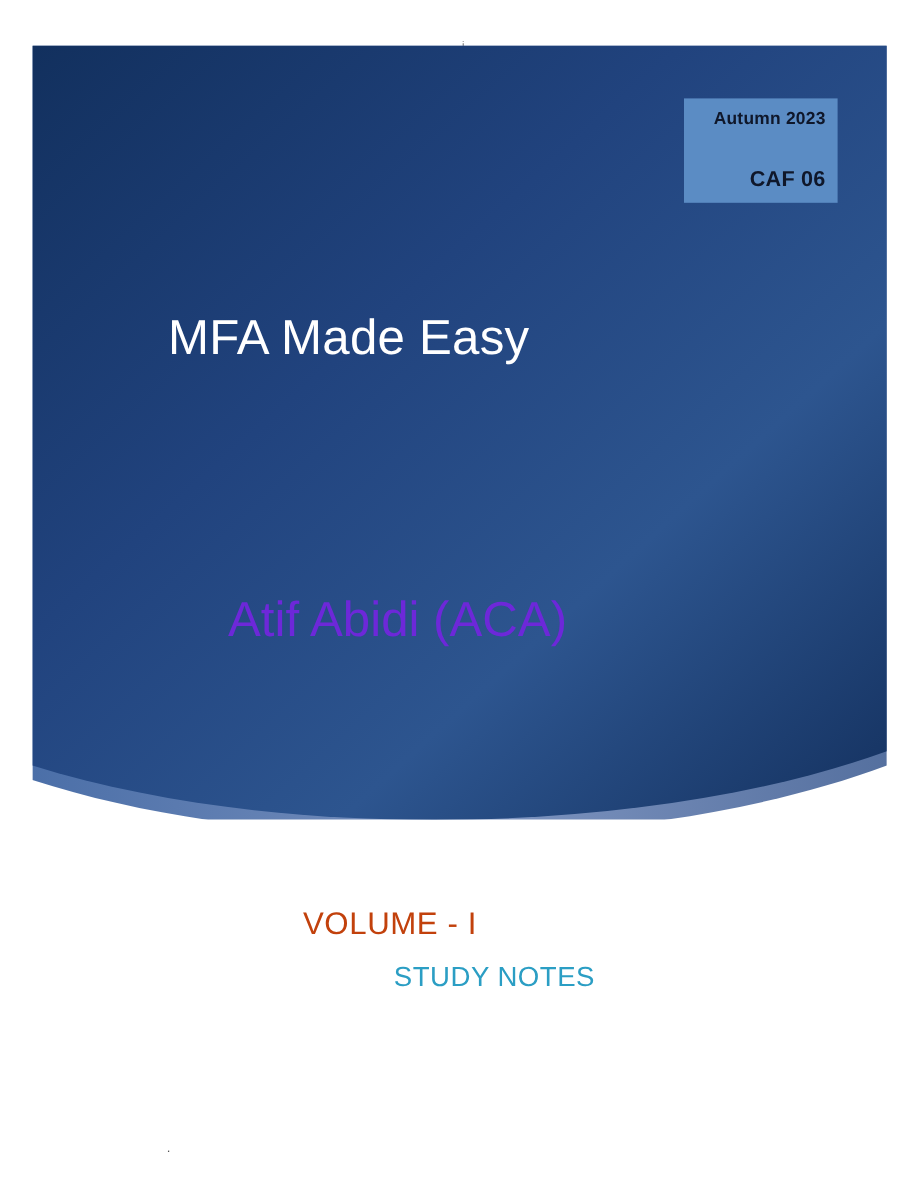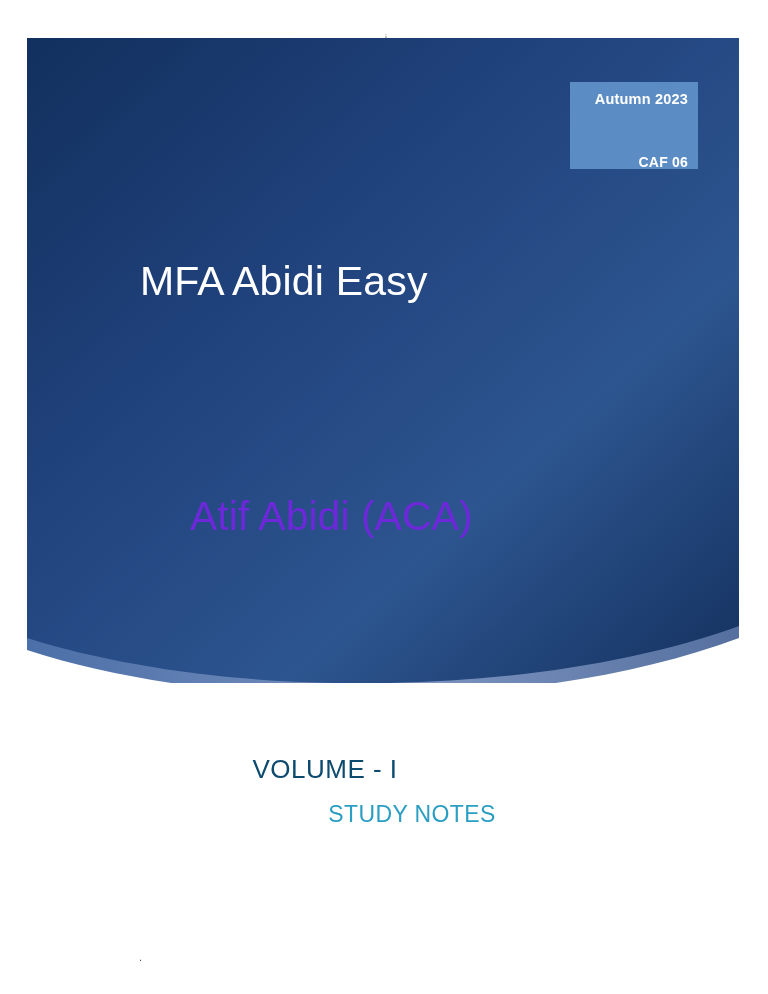--- a/index.html
+++ b/index.html
@@ -62,33 +62,33 @@
   .corner-tag {
     position: absolute;
     left: 570px;
     top: 82px;
     width: 128px;
     height: 87px;
     background: #5b8cc4;
     box-sizing: border-box;
     padding: 8px 10px 0 0;
     text-align: right;
-    color: #ffffff;
+    color: #0f172a;
   }
   .corner-tag .line1 {
     font-size: 14.5px;
     font-weight: bold;
     letter-spacing: 0.2px;
     line-height: 1.25;
   }
   .corner-tag .line2 {
-    font-size: 14px;
+    font-size: 18px;
     font-weight: bold;
     letter-spacing: 0.2px;
-    margin-top: 46px;
+    margin-top: 30px;
     line-height: 1.25;
   }
 
   
   .title-block {
     position: absolute;
     left: 140px;
     top: 250px;
     width: 540px;
     color: #ffffff;
@@ -111,21 +111,21 @@
   }
 
   
   .volume-line {
     position: absolute;
     left: 0;
     top: 754px;
     width: 650px;
     text-align: center;
     font-size: 26px;
-    color: #0c4a6e;
+    color: #c2410c;
     letter-spacing: 0.5px;
   }
   .subtitle-line {
     position: absolute;
     left: 0;
     top: 801px;
     width: 768px;
     text-align: center;
     font-size: 23px;
     color: #2b9ec4;
@@ -163,21 +163,21 @@
       </svg>
     </div>
 
     <div class="corner-tag" style="left:543px; top:44px;">
       <div class="line1">Autumn 2023</div>
       <div class="line2">CAF 06</div>
     </div>
   </div>
 
   <div class="title-block">
-    <div class="title-line">MFA Abidi Easy</div>
+    <div class="title-line">MFA Made Easy</div>
   </div>
 
   <div class="author-line">Atif Abidi (ACA)</div>
 
   <div class="volume-line">VOLUME - I</div>
   <div class="subtitle-line">STUDY NOTES</div>
 
   <div class="mark-bottom">.</div>
 
 </div>

